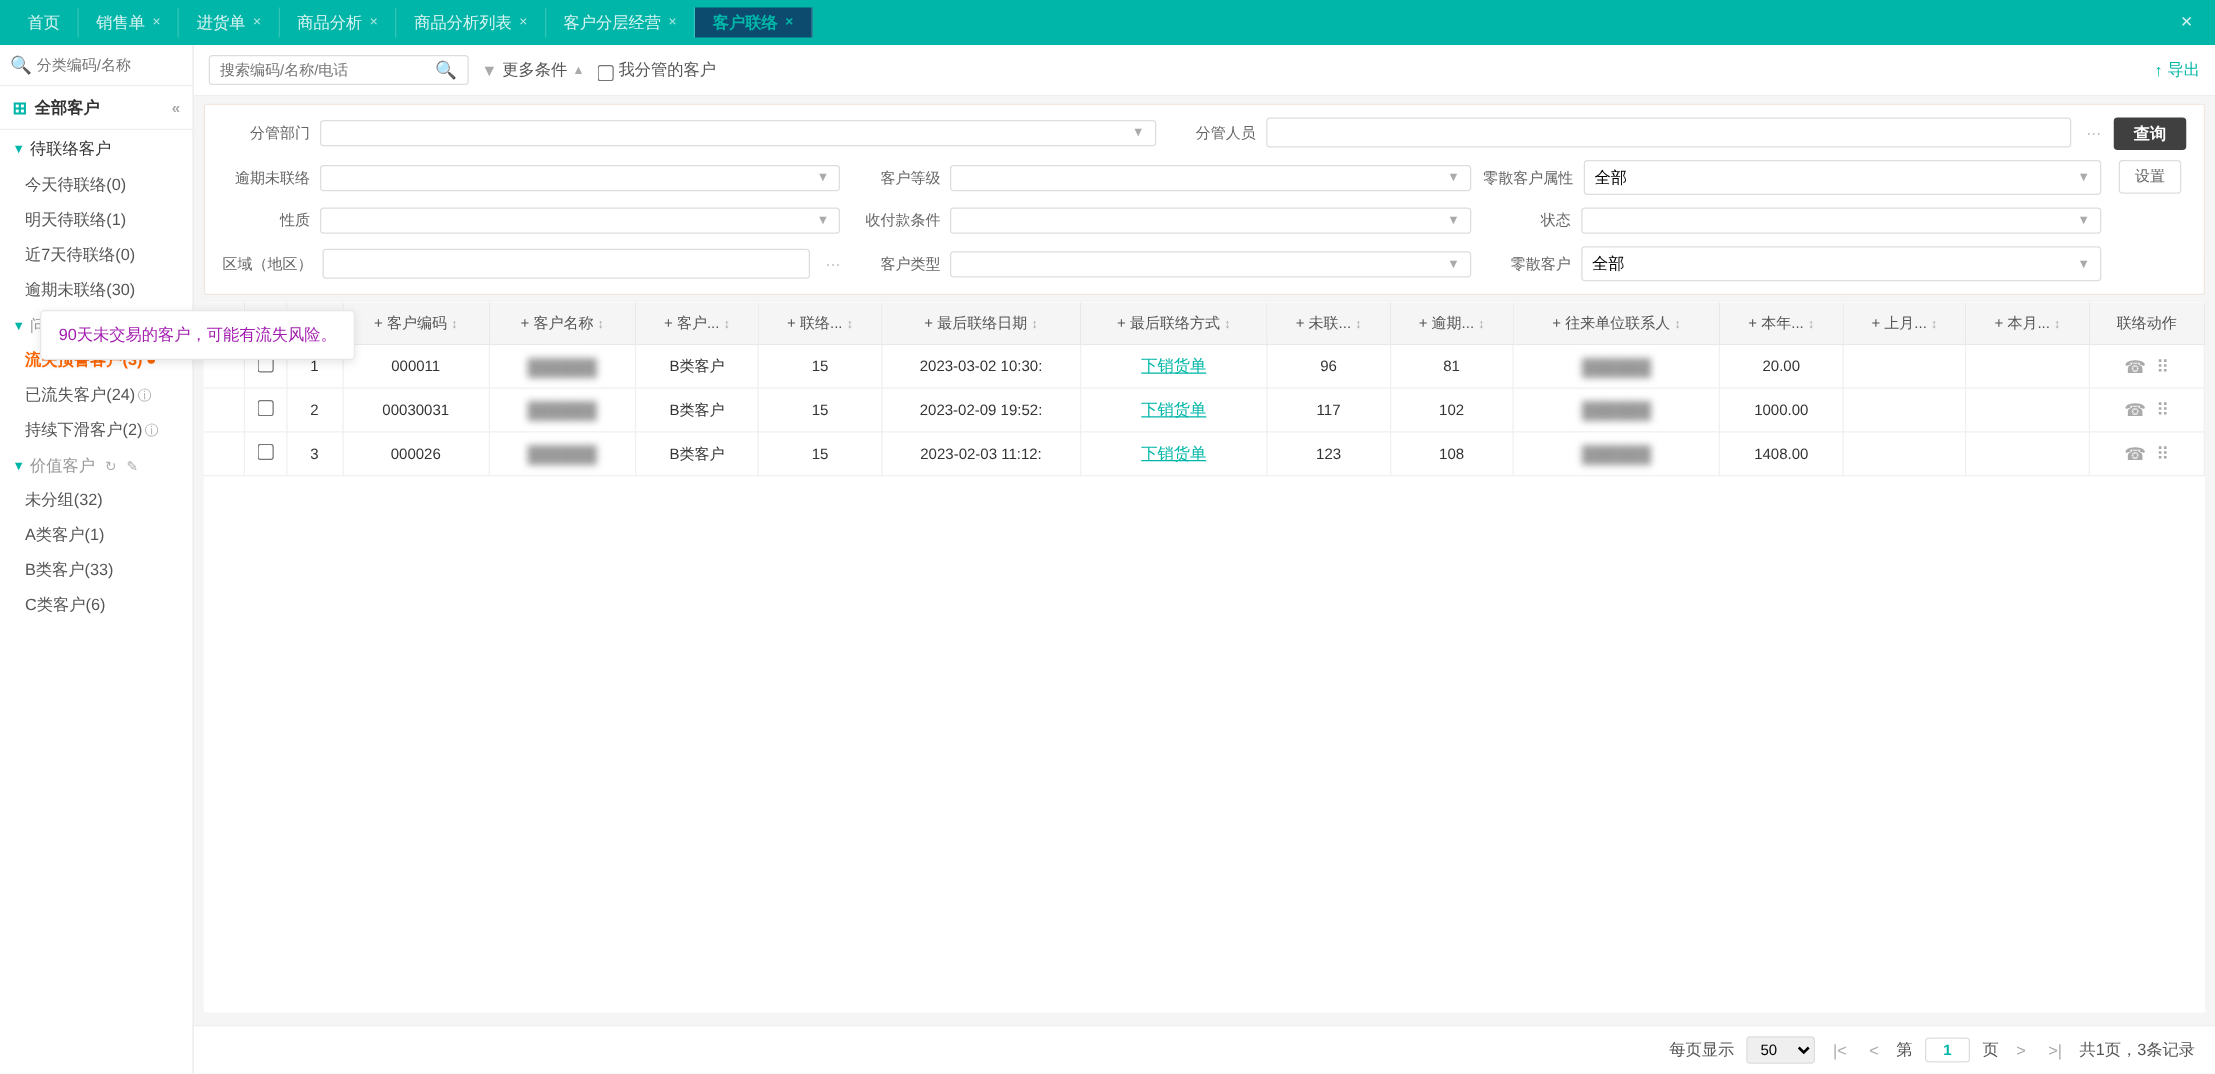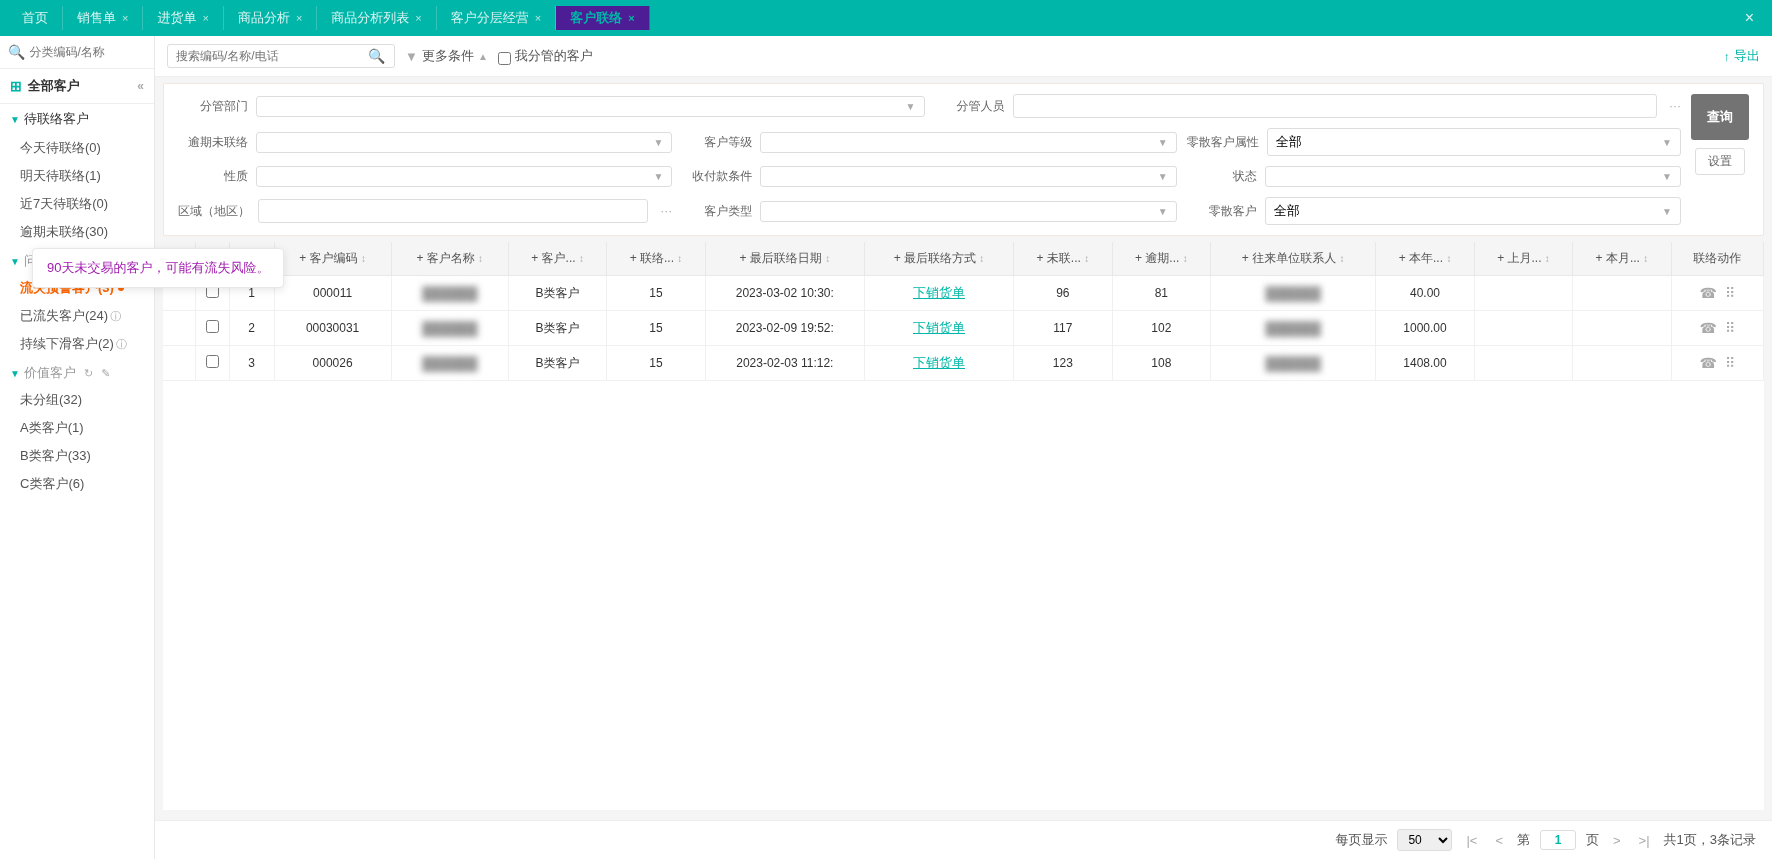--- a/index.html
+++ b/index.html
@@ -12,21 +12,21 @@
       height: 36px; padding: 0 8px;
     }
     .tab-item {
       display: flex; align-items: center;
       padding: 0 14px; height: 24px; cursor: pointer;
       color: rgba(255,255,255,0.85); font-size: 13px;
       border-right: 1px solid rgba(255,255,255,0.2);
       gap: 6px;
     }
     .tab-item.active {
-      background: #4c1d95; color: #00b6a8; font-weight: bold;
+      background: #0c4a6e; color: #00b6a8; font-weight: bold;
     }
     .tab-item .close-x { color: rgba(255,255,255,0.7); font-size: 11px; cursor: pointer; }
     .tab-item.active .close-x { color: #00b6a8; }
     .tab-spacer { flex: 1; }
     .tab-close-all { color: rgba(255,255,255,0.85); font-size: 16px; padding: 0 10px; cursor: pointer; }
 
     
     .main-layout { display: flex; height: calc(859px - 36px); }
 
     
@@ -71,21 +71,21 @@
     
     .content-area { flex: 1; display: flex; flex-direction: column; overflow: hidden; }
 
     
     .search-bar {
       display: flex; align-items: center; padding: 8px 12px;
       background: #fff; border-bottom: 1px solid #eee; gap: 10px;
     }
     .search-input-wrap {
       display: flex; align-items: center;
-      border: 1px solid #ddd; border-radius: 3px; padding: 3px 8px; gap: 16px; width: 228px;
+      border: 1px solid #ddd; border-radius: 3px; padding: 3px 8px; gap: 16px; width: 208px;
     }
     .search-input-wrap input { border: none; outline: none; font-size: 12px; width: 100%; color: #999; }
     .search-input-wrap .s-icon { color: #ff6600; font-size: 14px; }
     .filter-btn {
       display: flex; align-items: center; gap: 4px;
       color: #555; font-size: 12px; cursor: pointer;
     }
     .filter-btn .f-icon { color: #aaa; }
     .checkbox-wrap { display: flex; align-items: flex-end; gap: 4px; color: #555; font-size: 12px; cursor: pointer; }
     .search-spacer { flex: 1; }
@@ -110,22 +110,22 @@
       font-size: 12px; outline: none; flex: 1; color: #333;
     }
     .filter-select {
       display: flex; align-items: center; border: 1px solid #ddd; border-radius: 3px;
       padding: 4px 8px; font-size: 12px; flex: 1; cursor: pointer; background: #fff;
       justify-content: space-between;
     }
     .filter-select .sel-arrow { color: #aaa; font-size: 10px; }
     .filter-more { color: #aaa; font-size: 12px; cursor: pointer; margin-left: 4px; }
     .query-btn {
-      background: #737373; color: #fff; border: none; border-radius: 3px;
-      padding: 14px 16px; font-size: 13px; cursor: pointer; font-weight: bold;
+      background: #404040; color: #fff; border: none; border-radius: 3px;
+      padding: 4px 16px; font-size: 13px; cursor: pointer; font-weight: bold;
     }
     .setting-btn {
       background: #fff; color: #666; border: 1px solid #ddd; border-radius: 3px;
       padding: 4px 12px; font-size: 12px; cursor: pointer; margin-top: 4px;
     }
     .query-setting-col { display: flex; flex-direction: column; align-items: center; gap: 4px; }
 
     
     .table-area { flex: 1; overflow: auto; background: #fff; margin: 0 8px; }
     .data-table { width: 100%; border-collapse: collapse; }
@@ -430,21 +430,21 @@
       <td>1</td>
       <td>000011</td>
       <td><span class="blurred">██████</span></td>
       <td>B类客户</td>
       <td>15</td>
       <td>2023-03-02 10:30:</td>
       <td><span class="link-text">下销货单</span></td>
       <td>96</td>
       <td>81</td>
       <td><span class="blurred">██████</span></td>
-      <td>40.00</td>
+      <td>20.00</td>
       <td></td>
       <td></td>
       <td>
         <div class="action-icons">
           <span class="action-icon" title="联络">☎</span>
           <span class="action-icon" title="更多">⠿</span>
         </div>
       </td>
     </tr>
             <tr>

